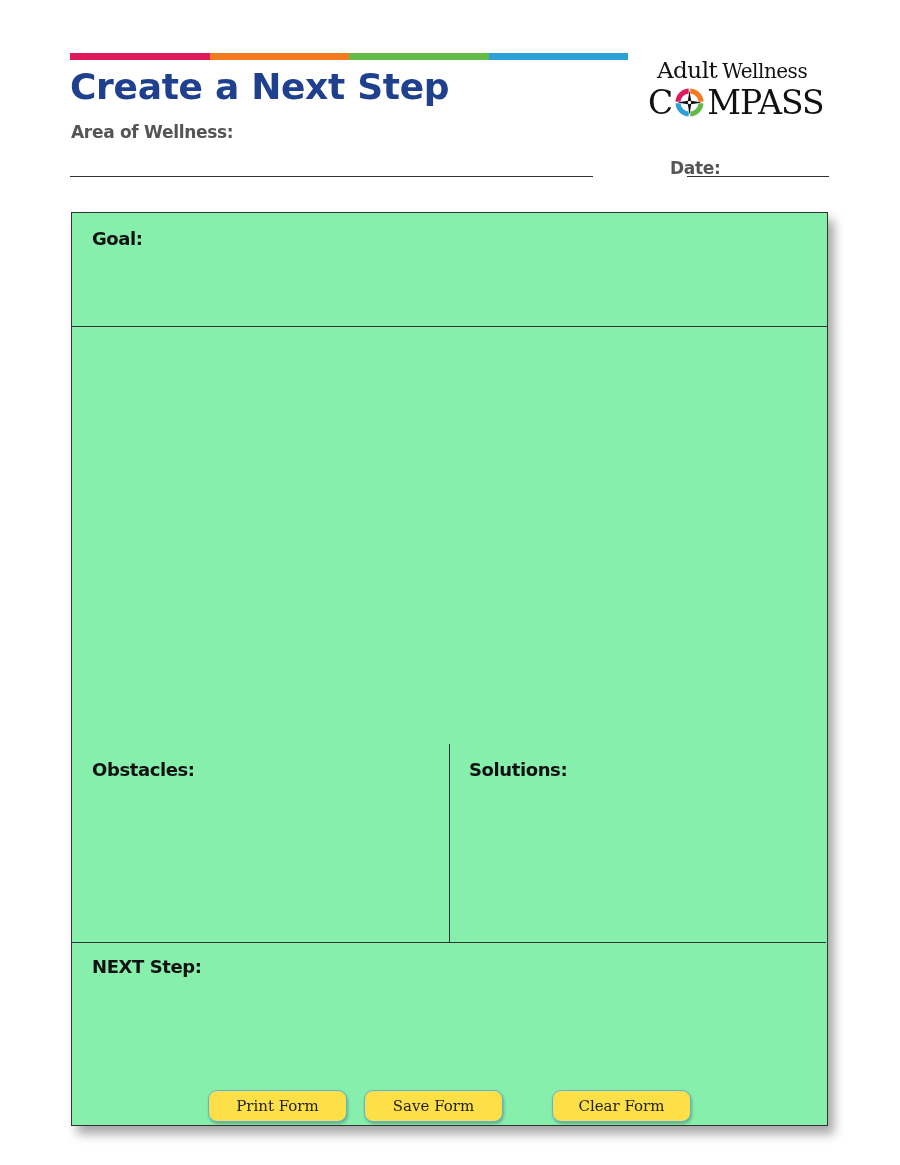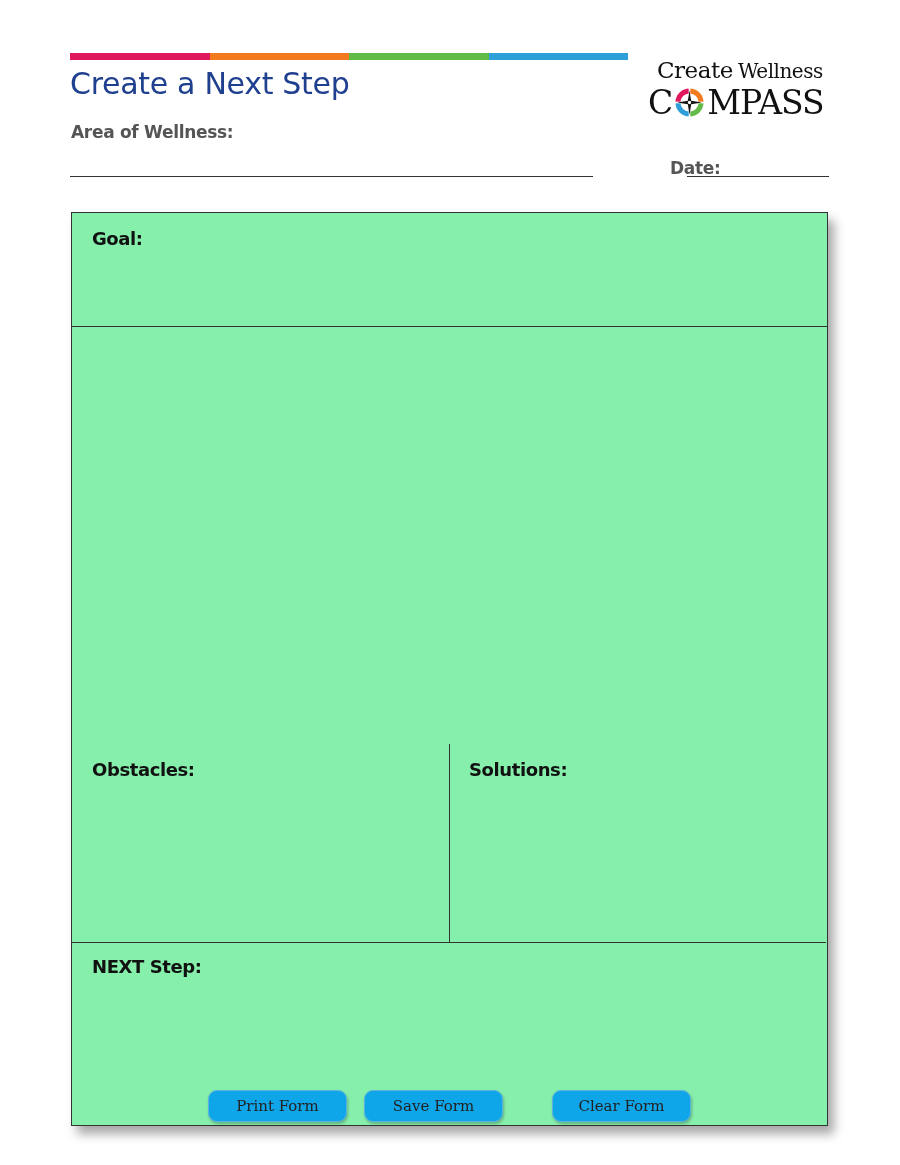--- a/index.html
+++ b/index.html
@@ -23,22 +23,22 @@
       display: flex;
     }
     .color-bar .seg {
       flex: 1;
       height: 100%;
     }
     .page-title {
       position: absolute;
       left: 70px;
       top: 66px;
-      font-size: 30px;
-      font-weight: normal;
+      font-size: 36px;
+      font-weight: bold;
       color: #1f3f8f;
       letter-spacing: -0.3px;
       font-family: "DejaVu Sans", sans-serif;
     }
     .area-label {
       position: absolute;
       left: 71px;
       top: 122px;
       font-size: 17px;
       font-weight: bold;
@@ -204,21 +204,21 @@
       font-family: "DejaVu Sans", sans-serif;
       font-size: 14px;
       padding: 0;
     }
     
     .btn {
       position: absolute;
       top: 1090px;
       width: 139px;
       height: 32px;
-      background: #0ea5e9;
+      background: #fde047;
       border: 1.5px solid #5cb3df;
       border-radius: 9px;
       box-shadow: 1px 2px 3px rgba(0,0,0,0.25);
       font-family: "DejaVu Serif", "Liberation Serif", serif;
       font-size: 15px;
       color: #222;
       cursor: pointer;
       box-sizing: border-box;
       padding: 0;
     }
@@ -237,21 +237,21 @@
 
 <div class="area-label">Area of Wellness:</div>
 <input class="area-input" type="text" value="" style="">
 <div class="area-line"></div>
 
 <div class="date-label">Date:</div>
 <input class="date-input" type="text" value="" style="">
 
 <div class="logo">
   <div class="line1">
-    <span class="adult">Create</span>
+    <span class="adult">Adult</span>
     <span class="wellness">Wellness</span>
   </div>
   <div class="line2">
     <span>C</span>
     <svg class="compass-svg" viewBox="0 0 40 40">
 
       <path d="M20 3 A17 17 0 0 0 3 20 L9 20 A11 11 0 0 1 20 9 Z" fill="#e0195e"></path>
       <path d="M20 3 A17 17 0 0 1 37 20 L31 20 A11 11 0 0 0 20 9 Z" fill="#f47a20"></path>
       <path d="M37 20 A17 17 0 0 1 20 37 L20 31 A11 11 0 0 0 31 20 Z" fill="#62bb46"></path>
       <path d="M20 37 A17 17 0 0 1 3 20 L9 20 A11 11 0 0 0 20 31 Z" fill="#2d9fd9"></path>

